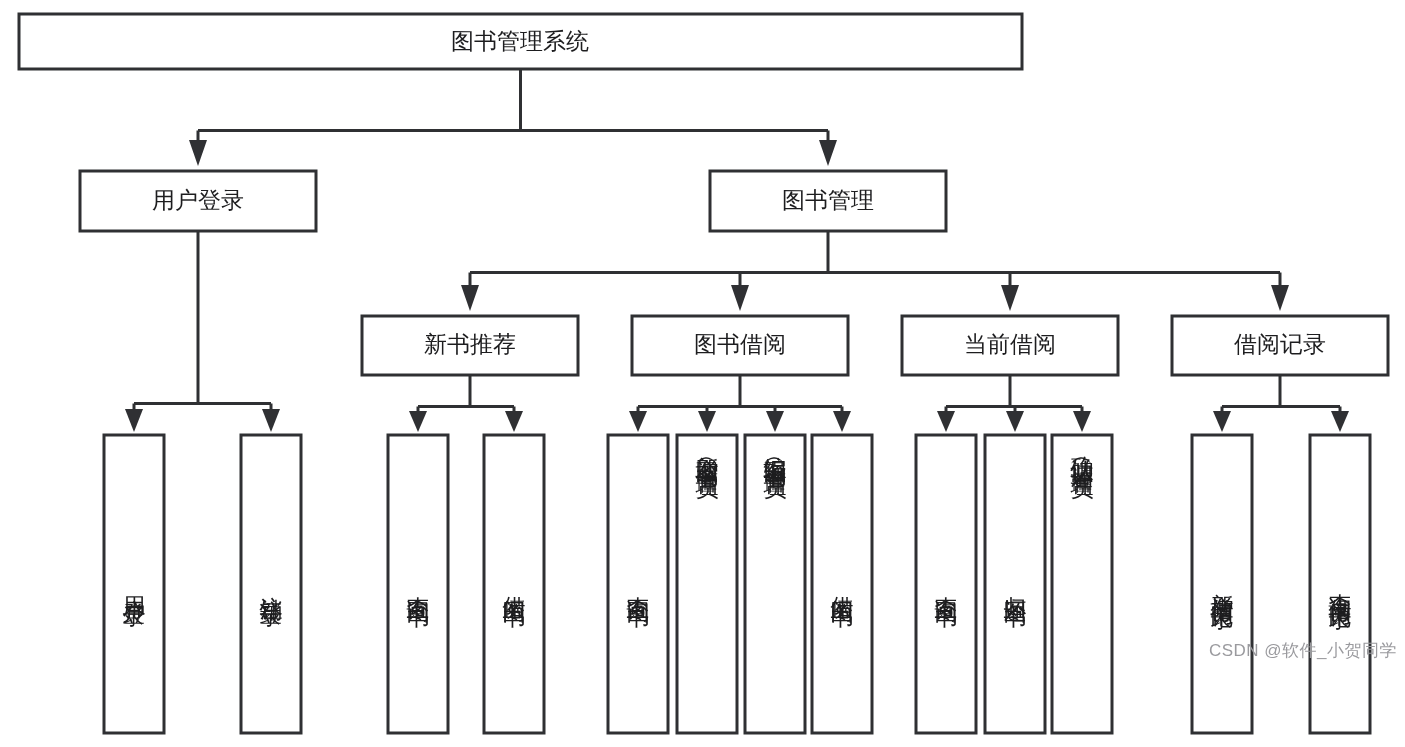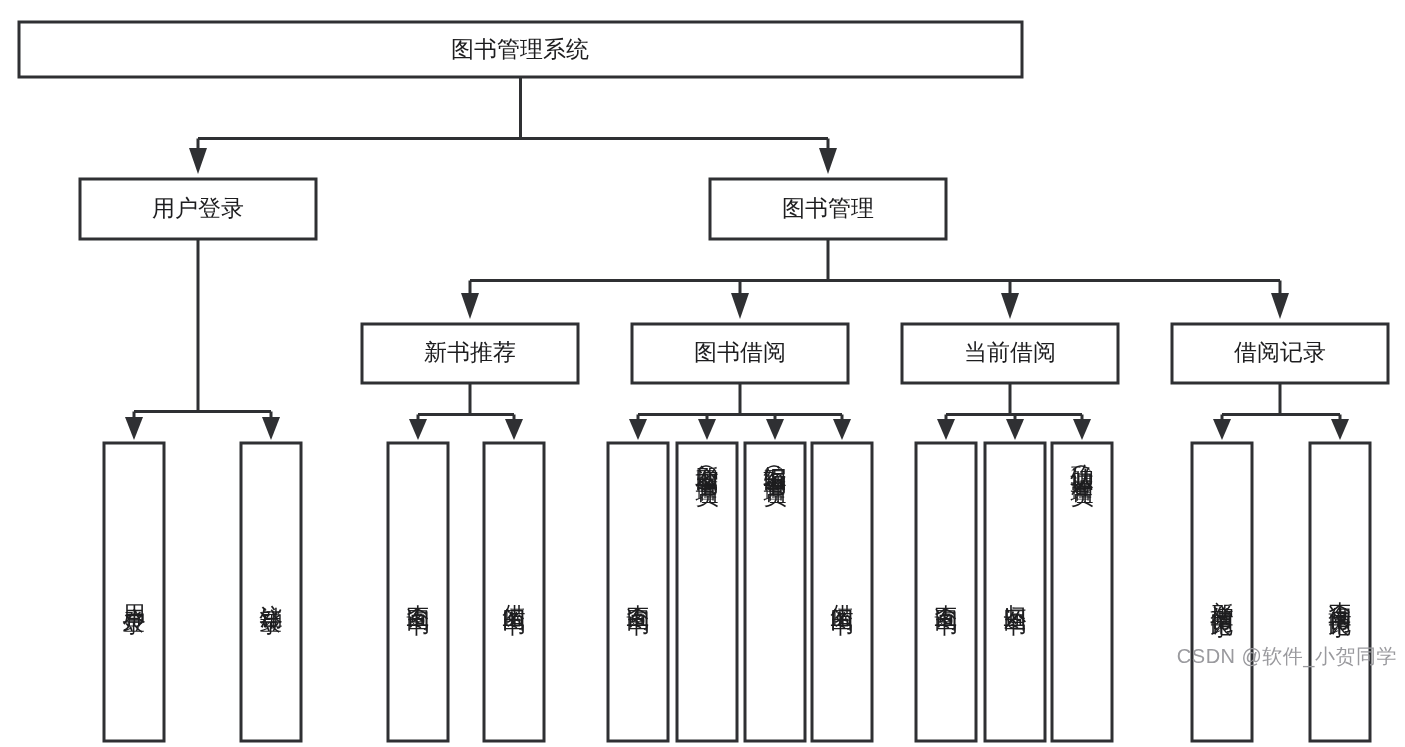--- a/index.html
+++ b/index.html
@@ -10,21 +10,21 @@
   body {
     width: 1405px;
     height: 747px;
     font-family: "Liberation Sans", "DejaVu Sans", sans-serif;
     overflow: hidden;
     position: relative;
   }
   #diagram-root {
     position: absolute;
     left: 0;
-    top: 8px;
+    top: 0;
     width: 1405px;
     height: 668px;
   }
   svg.flow {
     display: block;
     width: 1405px;
     height: 747px;
   }
   .node-rect {
     fill: #ffffff;
@@ -66,21 +66,21 @@
     display: flex;
     align-items: center;
     justify-content: center;
     pointer-events: none;
   }
   .watermark {
     position: absolute;
     right: 8px;
     bottom: 6px;
     font-family: "Liberation Sans", "DejaVu Sans", sans-serif;
-    font-size: 20px;
+    font-size: 17px;
     color: #9a9a9e;
     white-space: nowrap;
     letter-spacing: 0.5px;
   }
 </style>
 </head>
 <body>
 
 <div id="diagram-root">
 

